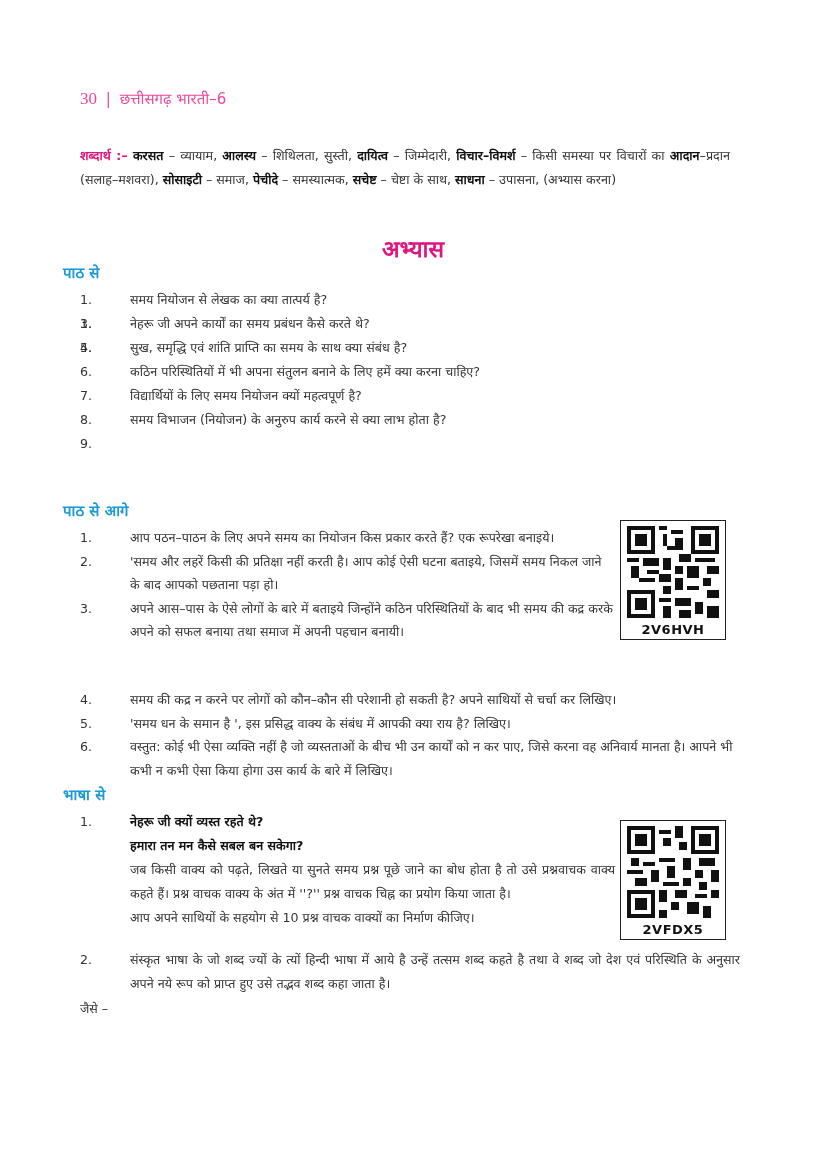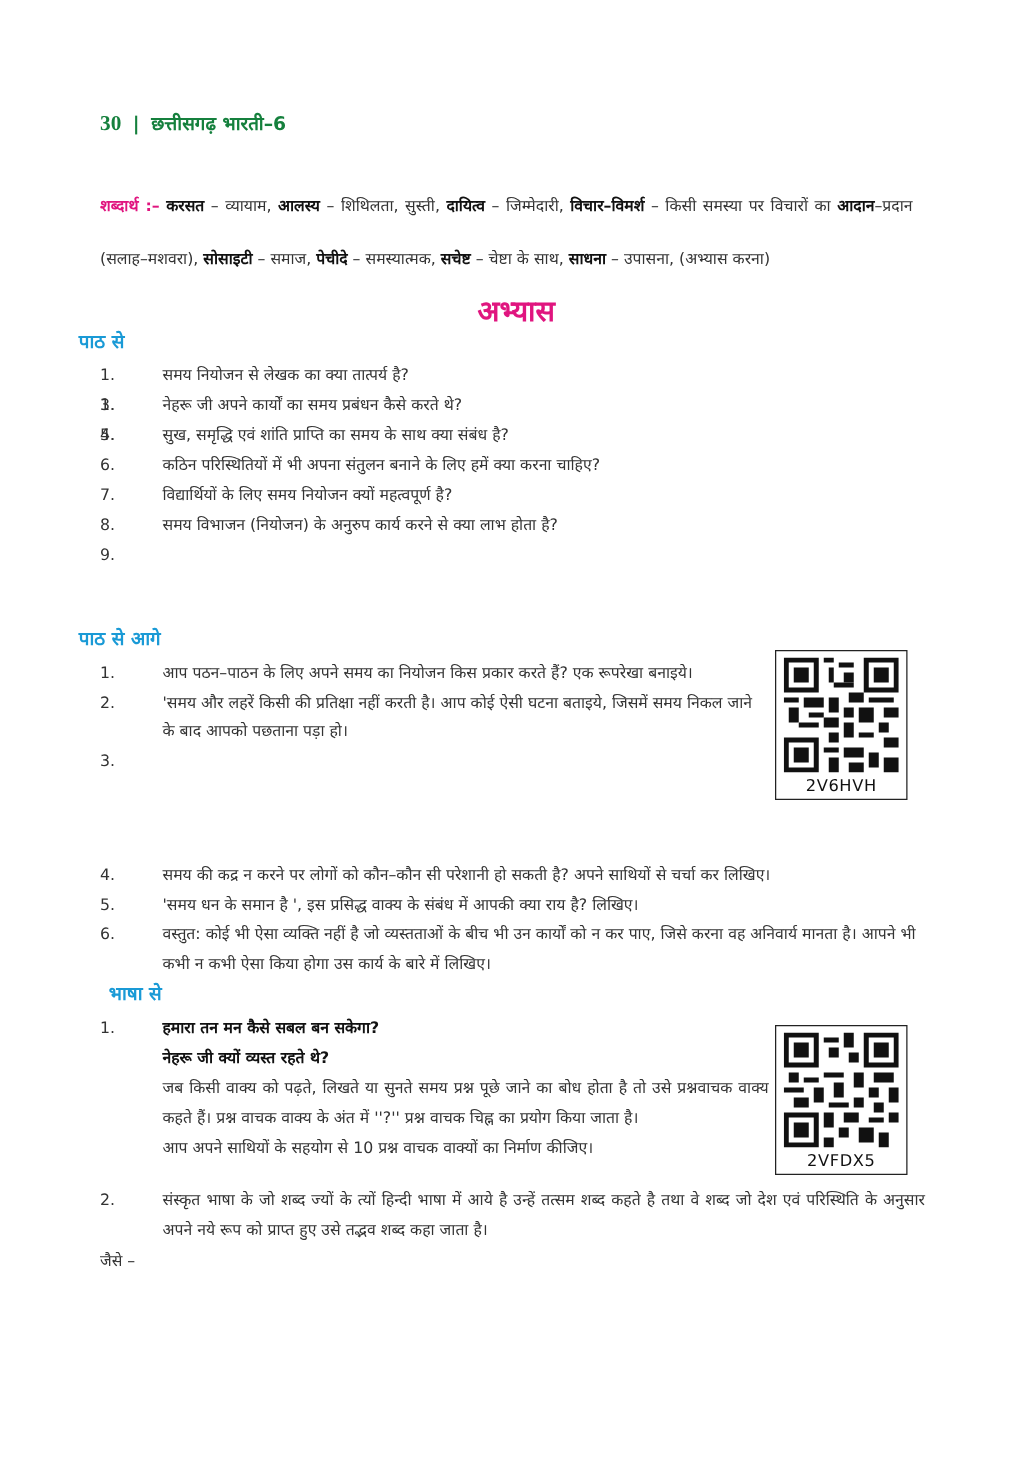--- a/index.html
+++ b/index.html
@@ -1,32 +1,32 @@
 <!DOCTYPE html>
 <html><head>
 <meta charset="utf-8">
 <style>
   html, body { margin:0; padding:0; background:#ffffff; }
   body { width:826px; height:1169px; position:relative; overflow:hidden;
          font-family:"DejaVu Sans", "Liberation Sans", sans-serif; color:#1a1a1a; }
-  .page-header { position:absolute; left:80px; top:88px; font-size:15px; font-weight:bold; color:#15803d; }
+  .page-header { position:absolute; left:80px; top:88px; font-size:15px; font-weight:normal; color:#ec4899; }
   .page-header .num { font-family:"Liberation Serif", serif; font-size:17px; }
   .page-header .sep { margin:0 4px; }
-  .glossary { position:absolute; left:80px; top:144px; width:650px; font-size:12.6px; line-height:42px; text-align:justify; color:#333; }
+  .glossary { position:absolute; left:80px; top:144px; width:650px; font-size:12.6px; line-height:24px; text-align:justify; color:#333; }
   .glossary .label { color:#e0157f; font-weight:bold; }
   .glossary b { color:#111; }
   .title { position:absolute; left:0; width:826px; top:232px; text-align:center; font-size:23px; font-weight:bold; color:#e0157f; }
   .sec-head { position:absolute; left:63px; font-size:15px; font-weight:bold; color:#1a9ad6; }
   .qlist { position:absolute; left:80px; margin:0; padding:0; list-style:none; font-size:12.6px; color:#333; }
   .qlist li { position:relative; padding-left:50px; line-height:24px; }
   .qlist li .n { position:absolute; left:0; top:0; }
   .qlist.tight li { line-height:23.5px; }
   .qr { position:absolute; border:1.5px solid #222; background:#fff; width:104px; height:118px; }
   .qr svg { position:absolute; left:6px; top:5px; }
-  .qr .code { position:absolute; left:0; right:0; bottom:2px; text-align:center; font-weight:normal; font-size:13px; letter-spacing:0.5px; color:#111; font-family:"DejaVu Sans", sans-serif; }
+  .qr .code { position:absolute; left:0; right:0; bottom:2px; text-align:center; font-weight:bold; font-size:13px; letter-spacing:0.5px; color:#111; font-family:"DejaVu Sans", sans-serif; }
   .bold { font-weight:bold; color:#111; }
   .footer-word { position:absolute; left:80px; top:1000px; font-size:12.6px; color:#333; }
 </style>
 </head>
 <body>
 
 <div class="page-header">
   <span class="num">30</span>
   <span class="sep">|</span>
   <span>छत्तीसगढ़ भारती–6</span>
@@ -57,21 +57,21 @@
   <li><span class="n">6.</span><span>कठिन परिस्थितियों में भी अपना संतुलन बनाने के लिए हमें क्या करना चाहिए?</span></li>
   <li><span class="n">7.</span><span>विद्यार्थियों के लिए समय नियोजन क्यों महत्वपूर्ण है?</span></li>
   <li><span class="n">8.</span><span>समय विभाजन (नियोजन) के अनुरुप कार्य करने से क्या लाभ होता है?</span></li>
   <li><span class="n">9.</span></li>
 </ul>
 
 <div class="sec-head" style="top:500px;">पाठ से आगे</div>
 <ul class="qlist tight" style="top:526px; width:535px;">
   <li><span class="n">1.</span><span>आप पठन–पाठन के लिए अपने समय का नियोजन किस प्रकार करते हैं? एक रूपरेखा बनाइये।</span></li>
   <li><span class="n">2.</span><span>'समय और लहरें किसी की प्रतिक्षा नहीं करती है। आप कोई ऐसी घटना बताइये, जिसमें समय निकल जाने के बाद आपको पछताना पड़ा हो।</span></li>
-  <li><span class="n">3.</span></li>
+  <li><span class="n">3.</span><span>अपने आस–पास के ऐसे लोगों के बारे में बताइये जिन्होंने कठिन परिस्थितियों के बाद भी समय की कद्र करके अपने को सफल बनाया तथा समाज में अपनी पहचान बनायी।</span></li>
 </ul>
 <ul class="qlist tight" style="top:688px; width:660px;">
   <li><span class="n">4.</span><span>समय की कद्र न करने पर लोगों को कौन–कौन सी परेशानी हो सकती है? अपने साथियों से चर्चा कर लिखिए।</span></li>
   <li><span class="n">5.</span><span>'समय धन के समान है ', इस प्रसिद्ध वाक्य के संबंध में आपकी क्या राय है? लिखिए।</span></li>
   <li><span class="n">6.</span><span>वस्तुत: कोई भी ऐसा व्यक्ति नहीं है जो व्यस्तताओं के बीच भी उन कार्यों को न कर पाए, जिसे करना वह अनिवार्य मानता है। आपने भी कभी न कभी ऐसा किया होगा उस कार्य के बारे में लिखिए।</span></li>
 </ul>
 
 <div class="qr" style="left:620px; top:520px;">
   <svg width="92" height="92" viewBox="0 0 23 23">
     <rect width="23" height="23" fill="#fff"></rect>
@@ -111,26 +111,26 @@
         <rect x="12" y="18" width="4" height="2"></rect>
         <rect x="17" y="19" width="2" height="3"></rect>
         <rect x="20" y="20" width="3" height="3"></rect>
       <rect x="9" y="20" width="2" height="3"></rect>
         <rect x="13" y="21" width="3" height="2"></rect>
     </g>
   </svg>
   <div class="code">2V6HVH</div>
 </div>
 
-<div class="sec-head" style="top:784px;margin-left:24px;">भाषा से</div>
+<div class="sec-head" style="top:784px;">भाषा से</div>
 <div class="qlist" style="top:810px; width:535px;">
   <div style="position:relative; padding-left:50px; line-height:24px;">
     <span class="n" style="position:absolute; left:0; top:0;">1.</span>
+    <div class="bold">नेहरू जी क्यों व्यस्त रहते थे?</div>
     <div class="bold"><span>हमारा तन मन</span> <span>कैसे सबल बन सकेगा?</span></div>
-    <div class="bold">नेहरू जी क्यों व्यस्त रहते थे?</div>
     <div style="text-align:justify;">जब किसी वाक्य को पढ़ते, लिखते या सुनते समय प्रश्न पूछे जाने का बोध होता है तो उसे प्रश्नवाचक वाक्य कहते हैं। प्रश्न वाचक वाक्य के अंत में ''?'' प्रश्न वाचक चिह्न का प्रयोग किया जाता है।</div>
     <div>आप अपने साथियों के सहयोग से 10 प्रश्न वाचक वाक्यों का निर्माण कीजिए।</div>
   </div>
 </div>
 <div class="qlist" style="top:948px; width:660px;">
   <div style="position:relative; padding-left:50px; line-height:24px; text-align:justify;">
     <span class="n" style="position:absolute; left:0; top:0;">2.</span>
     <span>संस्कृत भाषा के जो शब्द ज्यों के त्यों हिन्दी भाषा में आये है उन्हें तत्सम शब्द कहते है तथा वे शब्द जो देश एवं परिस्थिति के अनुसार अपने नये रूप को प्राप्त हुए उसे तद्भव शब्द कहा जाता है।</span>
   </div>
 </div>

